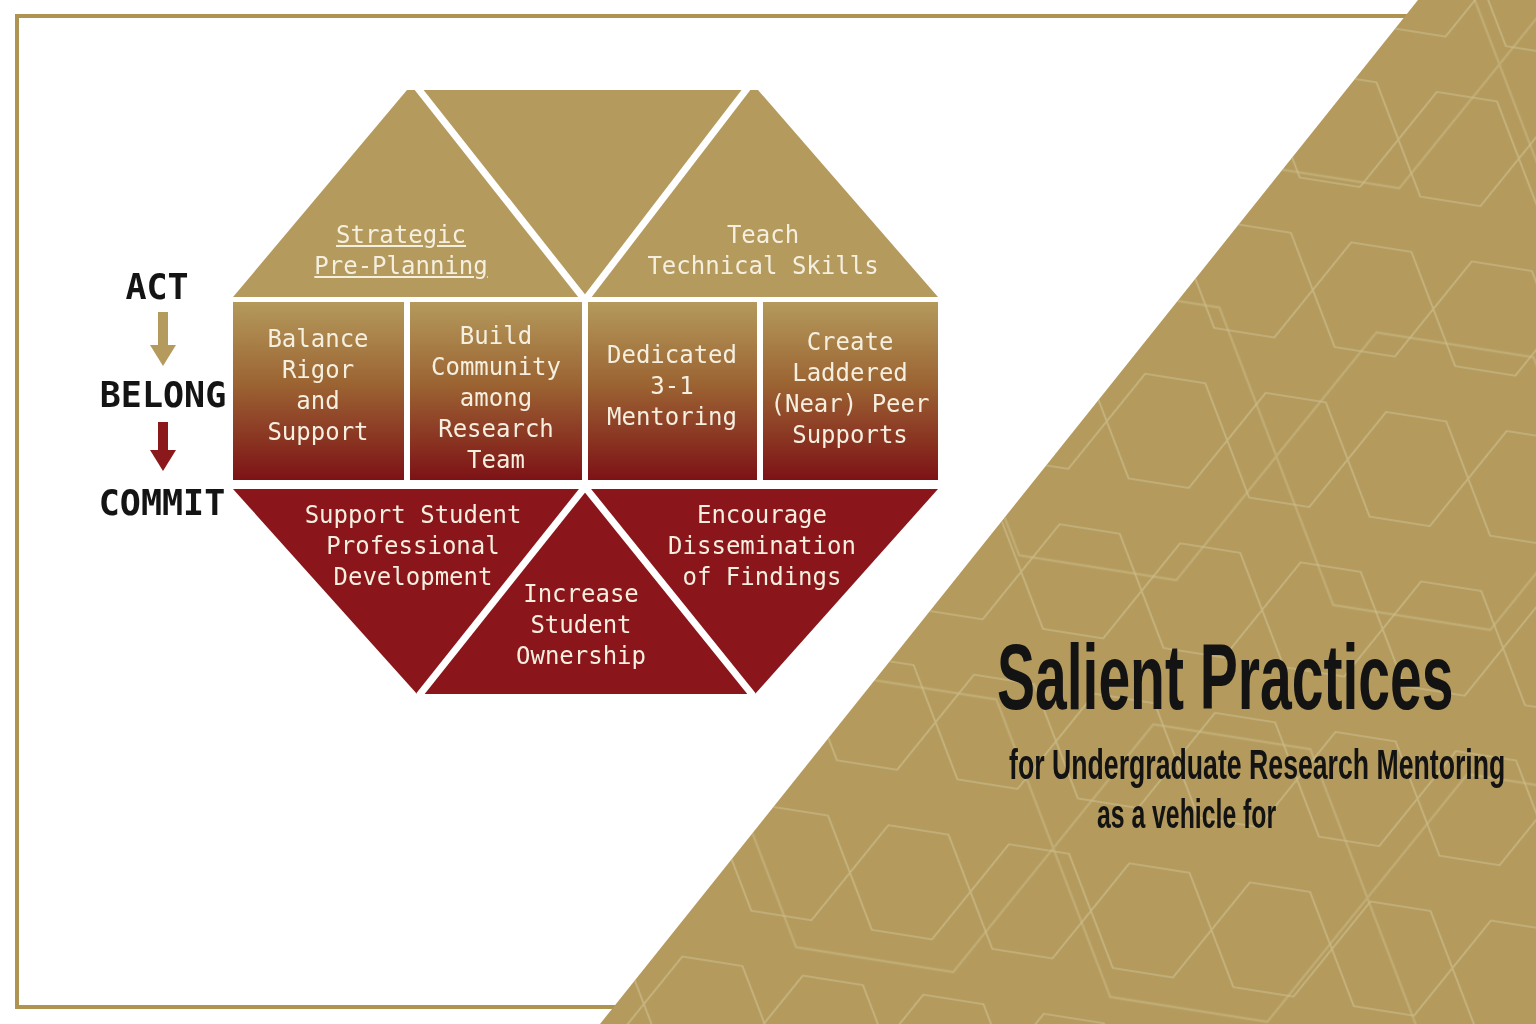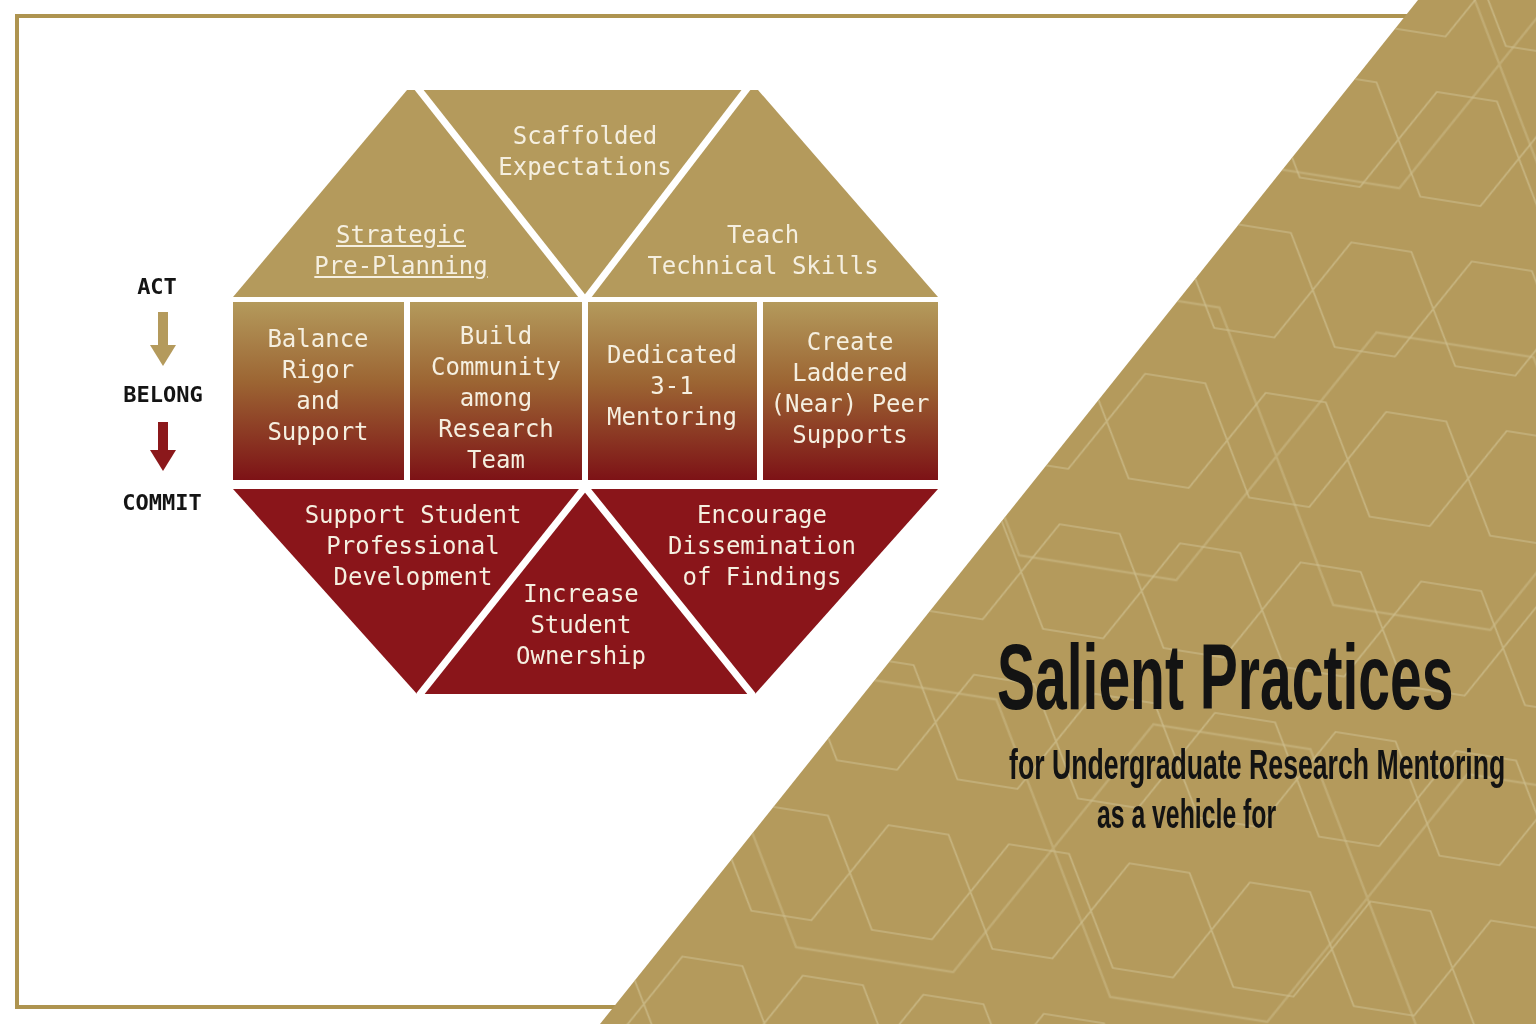--- a/index.html
+++ b/index.html
@@ -14,21 +14,21 @@
   .lbl {
     position:absolute; transform:translate(-50%,-50%);
     text-align:center; white-space:pre-line;
     color:#F5EFE0; font-size:24px; line-height:31px;
     letter-spacing:0px;
   }
   
   .axis-lbl {
     position:absolute; transform:translate(-50%,-50%);
     text-align:center; white-space:pre-line;
-    color:#141414; font-weight:bold; font-size:22px; line-height:34px;
+    color:#141414; font-weight:bold; font-size:35px; line-height:34px;
   }
 
   
   .title-block {
     position:absolute; left:857px; top:633px; width:660px;
     text-align:center; color:#131313;
     font-family:"Liberation Sans","DejaVu Sans",sans-serif; font-weight:700;
   }
   .tl { display:block; }
   .tl > span { display:inline-block; transform:scaleX(0.62); transform-origin:50% 50%; white-space:nowrap; }
@@ -103,22 +103,20 @@
     <g>
       <line x1="163" y1="312" x2="163" y2="347" stroke="#B49A5C" stroke-width="10"></line>
       <polygon points="150,345 176,345 163,366" fill="#B49A5C"></polygon>
     </g>
     <g>
       <line x1="163" y1="422" x2="163" y2="452" stroke="#8B181B" stroke-width="10"></line>
       <polygon points="150,450 176,450 163,471" fill="#8B181B"></polygon>
     </g>
   </svg>
 
-  <div class="lbl" style="left:585px; top:152px;">Scaffolded
-Expectations</div>
   <div class="lbl" style="left:401px; top:251px;text-decoration:underline;">Strategic
 Pre-Planning</div>
   <div class="lbl" style="left:763px; top:251px;">Teach
 Technical Skills</div>
 
   <div class="lbl" style="left:318px; top:386px;text-align:center;">Balance
 Rigor
 and
 Support</div>
   <div class="lbl" style="left:496px; top:398px;">Build

